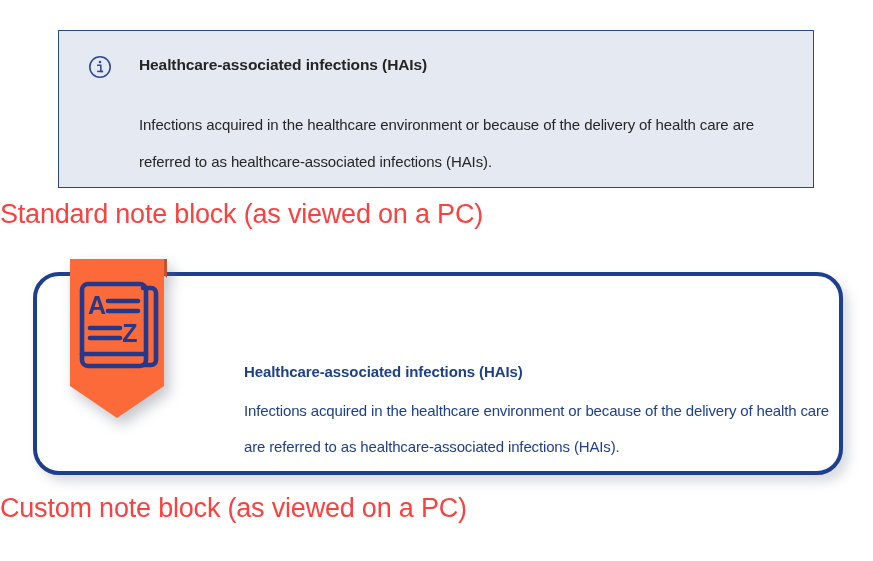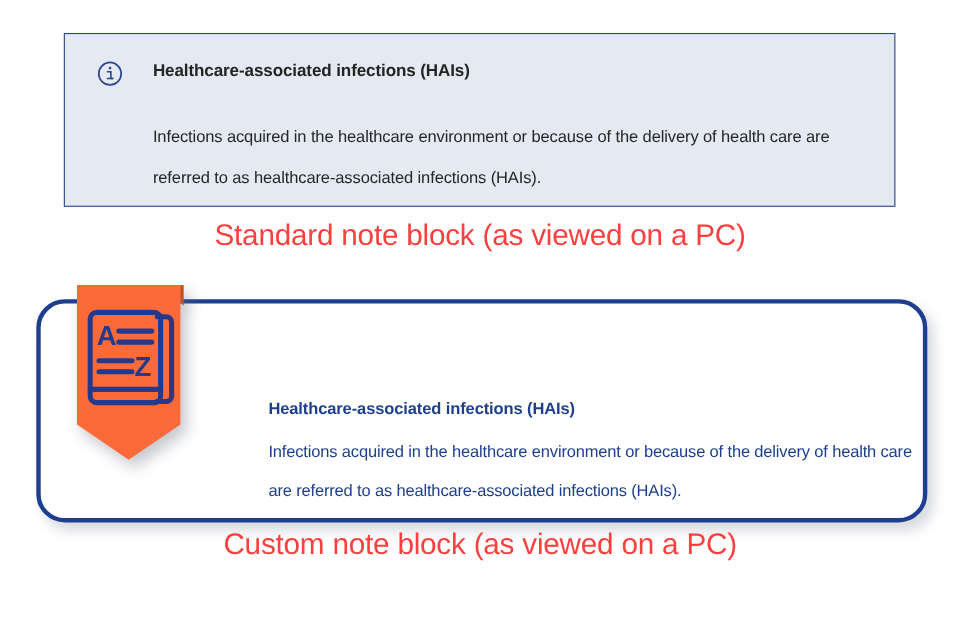--- a/index.html
+++ b/index.html
@@ -59,29 +59,29 @@
     font-size: 15px;
     color: #262626;
     line-height: 37px;
     letter-spacing: -0.1px;
   }
 
   
   .caption {
     position: absolute;
     width: 100%;
-    text-align: center;
+    text-align: left;
     color: #fb4040;
     font-size: 27px;
     font-family: "Liberation Sans", sans-serif;
     letter-spacing: -0.2px;
     white-space: nowrap;
   }
   .caption-standard { top: 199px; left: 0; }
-  .caption-custom   { top: 480px; left: 0; }
+  .caption-custom   { top: 493px; left: 0; }
 
   
   .custom-note-wrap {
     position: absolute;
     left: 0px;
     top: 250px;
     width: 873px;
     height: 250px;
   }
   .custom-note {

